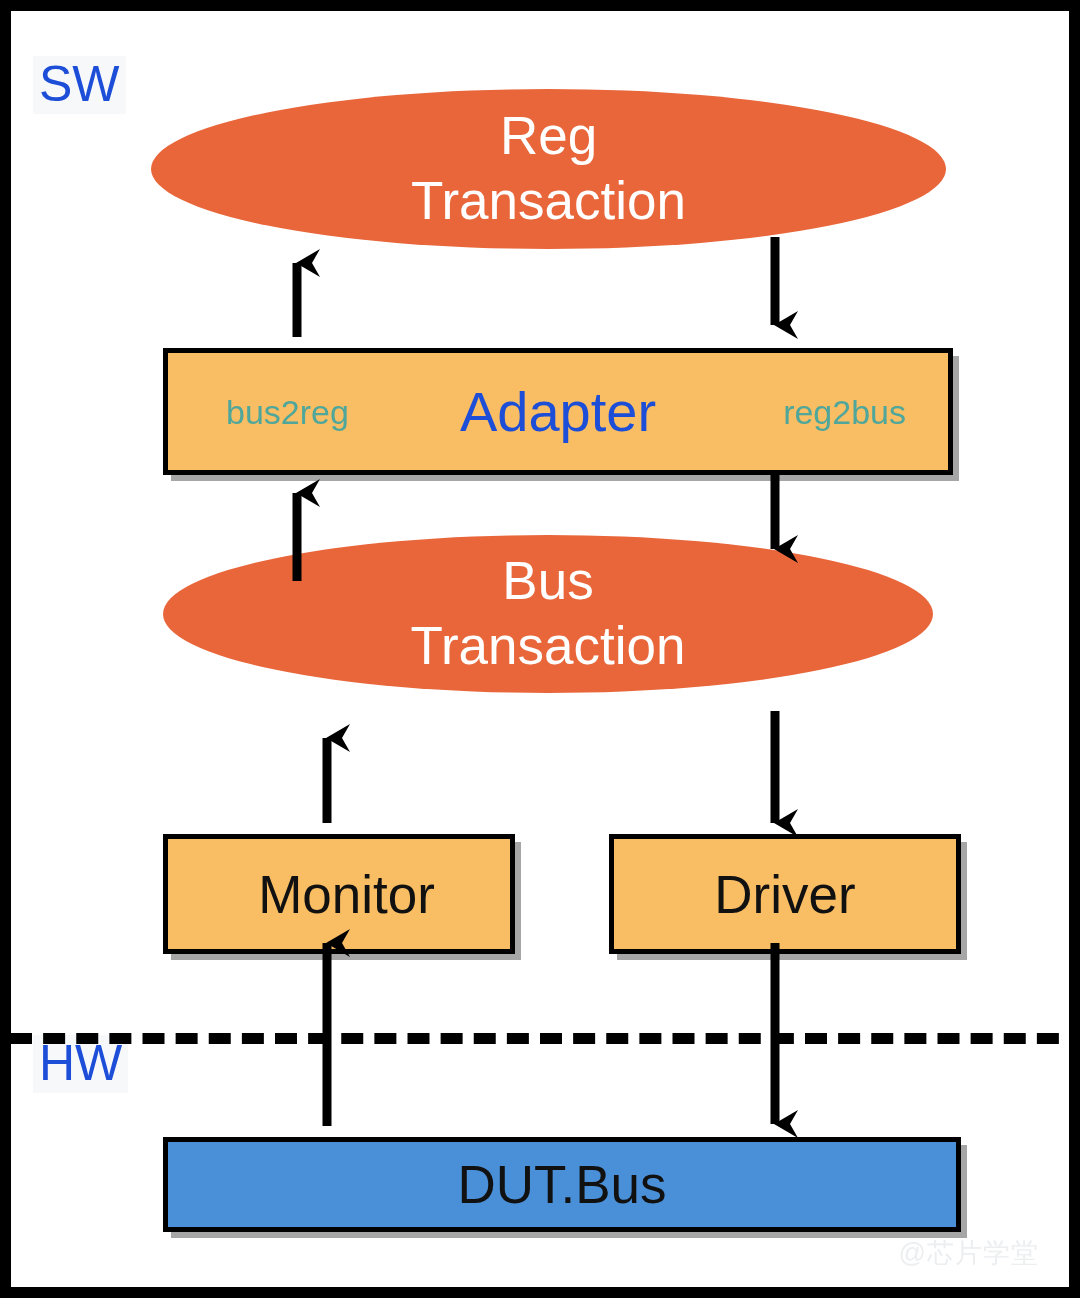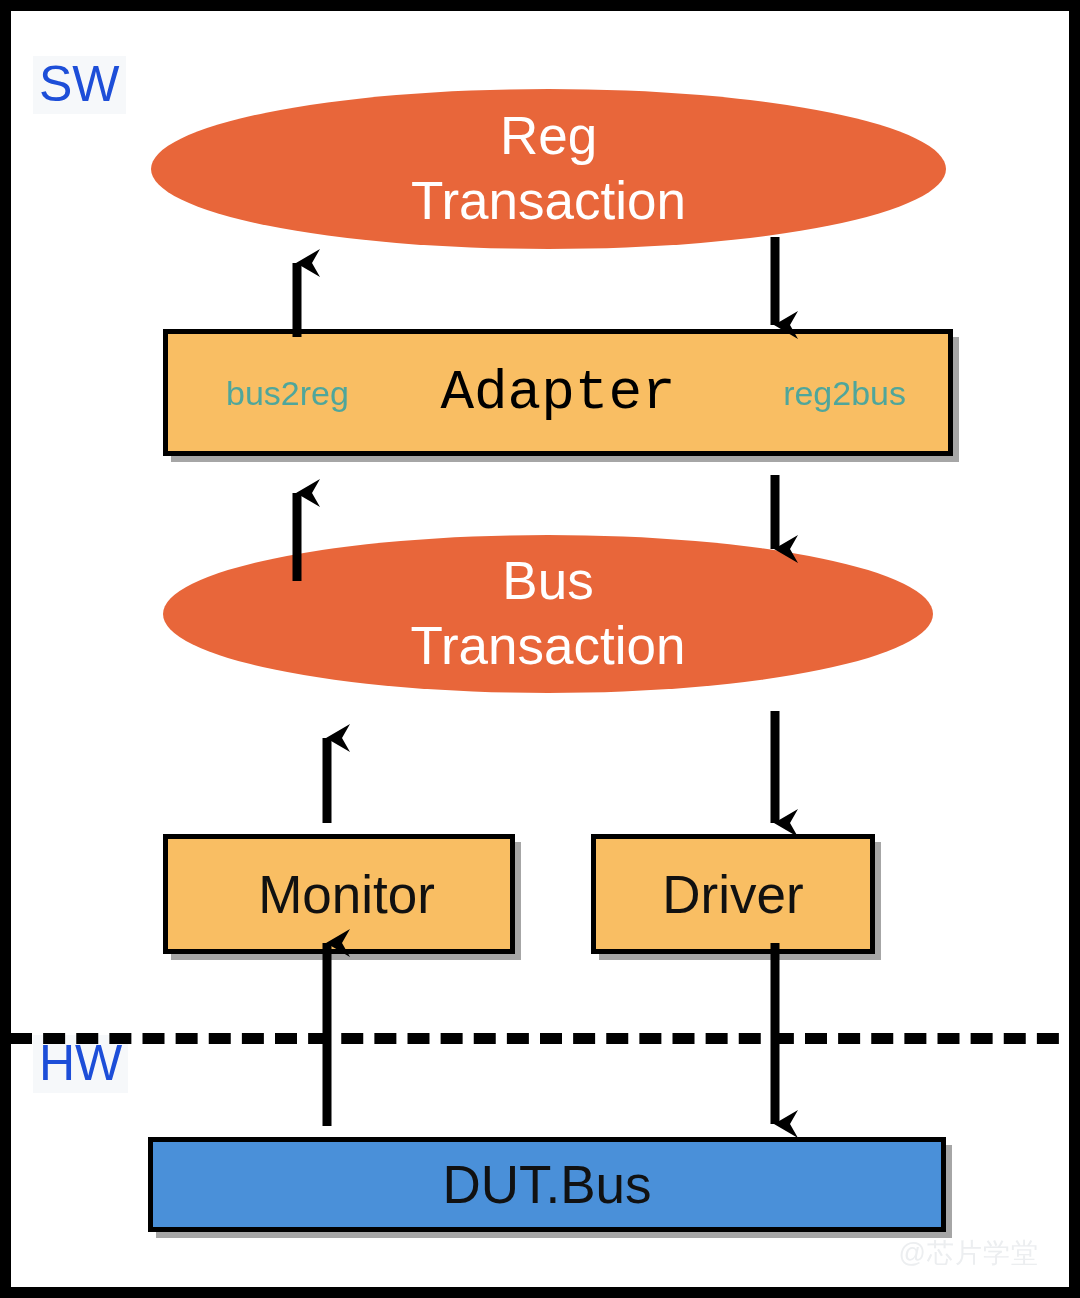--- a/index.html
+++ b/index.html
@@ -57,21 +57,21 @@
     align-items: center;
     justify-content: center;
     font-family: "Liberation Sans", sans-serif;
     color: #111111;
     box-shadow: 7px 7px 0 -1px rgba(150,150,150,0.85);
   }
   .rect-amber { background: #F9BE63; }
   .rect-blue  { background: #4A90D9; }
 
   #adapter-box {
-    left: 152px; top: 318px; width: 790px; height: 127px;
+    left: 152px; top: 337px; width: 790px; height: 127px;
   }
   #adapter-inner {
     position: relative;
     width: 100%;
     height: 100%;
     display: flex;
     align-items: center;
     justify-content: center;
   }
   .adapter-side {
@@ -79,27 +79,26 @@
     font-size: 34px;
     color: #4FA69B;
     font-family: "Liberation Sans", sans-serif;
     top: 50%;
     transform: translateY(-50%);
   }
   #adapter-bus2reg { left: 58px; }
   #adapter-reg2bus { right: 42px; }
   #adapter-title {
     font-size: 56px;
-    color: #000000;
-    font-family: Liberation Mono, monospace;
+    color: #1d4ed8;
   }
 
   #monitor-box { left: 152px; top: 823px; width: 352px; height: 120px; font-size: 53px; padding-left: 15px; }
-  #driver-box  { left: 580px; top: 823px; width: 284px; height: 120px; font-size: 53px; }
-  #dut-box     { left: 137px; top: 1126px; width: 798px; height: 95px; font-size: 53px; }
+  #driver-box  { left: 598px; top: 823px; width: 352px; height: 120px; font-size: 53px; }
+  #dut-box     { left: 152px; top: 1126px; width: 798px; height: 95px; font-size: 53px; }
 
   #reg-ellipse { left: 140px; top: 78px;  width: 795px; height: 160px; }
   #bus-ellipse { left: 152px; top: 524px; width: 770px; height: 158px; }
 
   .divider {
     position: absolute;
     left: -1px;
     top: 1022px;
     width: 1082px;
     height: 0;

